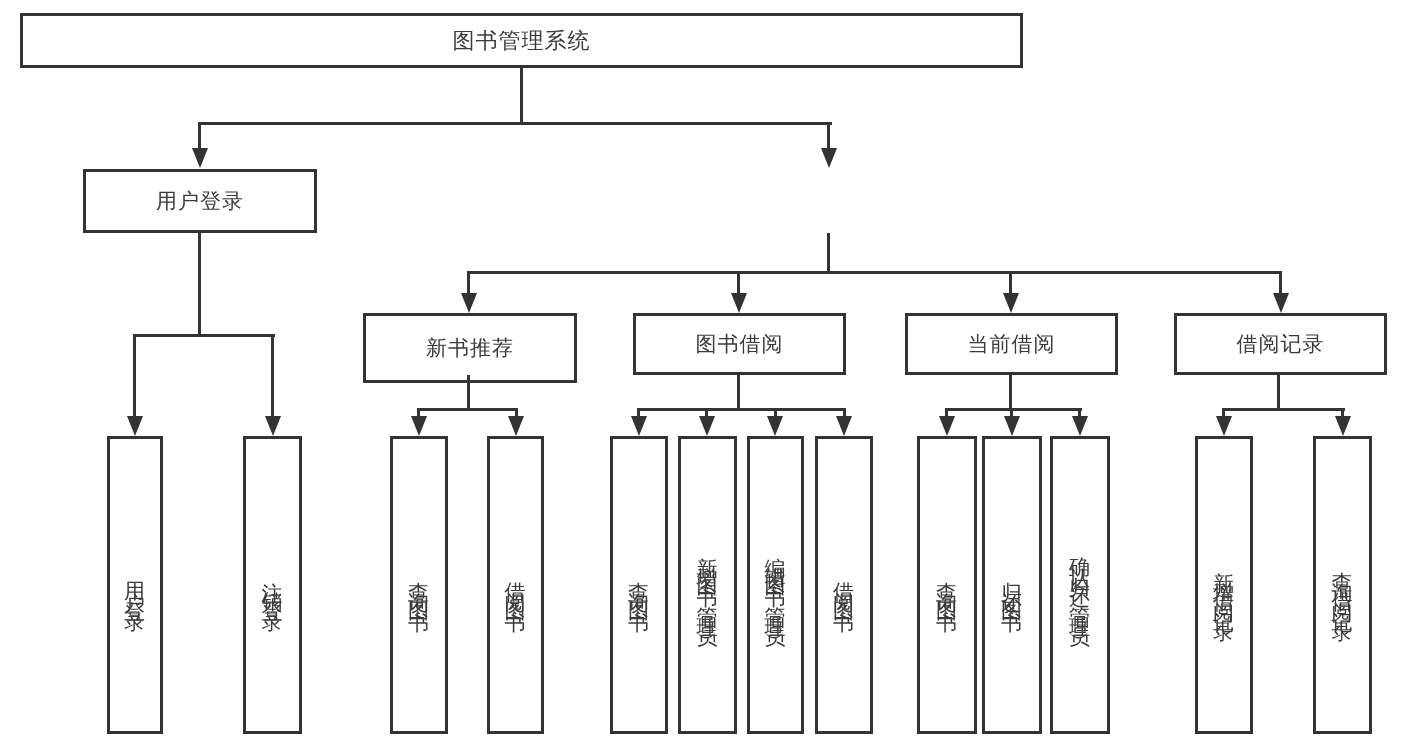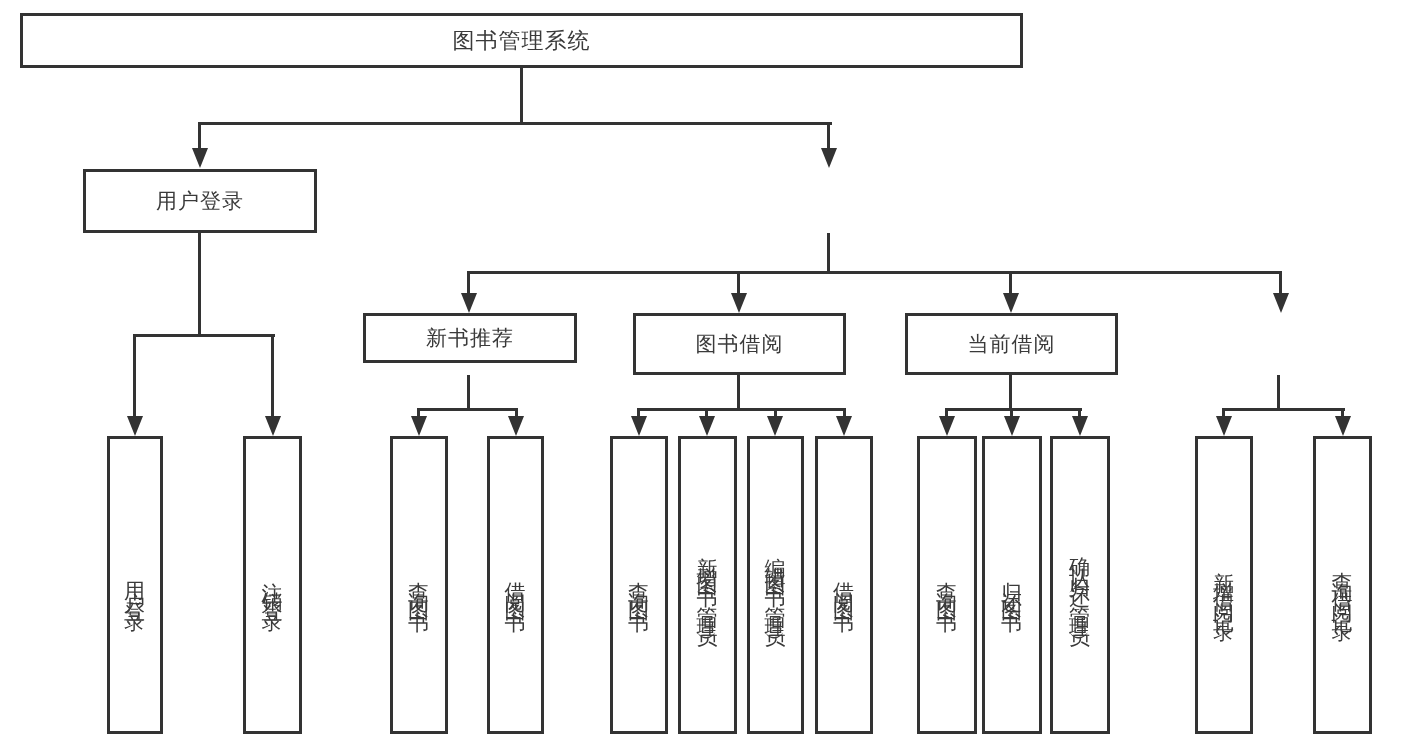--- a/index.html
+++ b/index.html
@@ -82,28 +82,31 @@
   <div class="hl" style="left:467px;top:271px;width:815px;"></div>
   <div class="vl" style="left:467px;top:271px;height:24px;"></div>
   <div class="ar" style="left:461px;top:293px;"></div>
   <div class="vl" style="left:737px;top:271px;height:24px;"></div>
   <div class="ar" style="left:731px;top:293px;"></div>
   <div class="vl" style="left:1009px;top:271px;height:24px;"></div>
   <div class="ar" style="left:1003px;top:293px;"></div>
   <div class="vl" style="left:1279px;top:271px;height:24px;"></div>
   <div class="ar" style="left:1273px;top:293px;"></div>
 
-  <div class="box lvl3" style="left:363px;top:313px;width:214px;height:50px;">
+  <div class="box lvl3" style="left:363px;top:313px;width:214px;height:70px;">
     <span>新书推荐</span>
   </div>
   <div class="box lvl3" style="left:905px;top:313px;width:213px;height:62px;">
     <span>当前借阅</span>
   </div>
   <div class="box lvl3" style="left:633px;top:313px;width:213px;height:62px;">
     <span>图书借阅</span>
+  </div>
+  <div class="box lvl3" style="left:1174px;top:313px;width:213px;height:62px;">
+    <span>借阅记录</span>
   </div>
 
   <div class="vl" style="left:467px;top:375px;height:36px;"></div>
   <div class="hl" style="left:417px;top:408px;width:101px;"></div>
   <div class="vl" style="left:417px;top:408px;height:11px;"></div>
   <div class="ar" style="left:411px;top:416px;"></div>
   <div class="vl" style="left:515px;top:408px;height:11px;"></div>
   <div class="ar" style="left:508px;top:416px;"></div>
 
   <div class="vl" style="left:737px;top:375px;height:36px;"></div>

